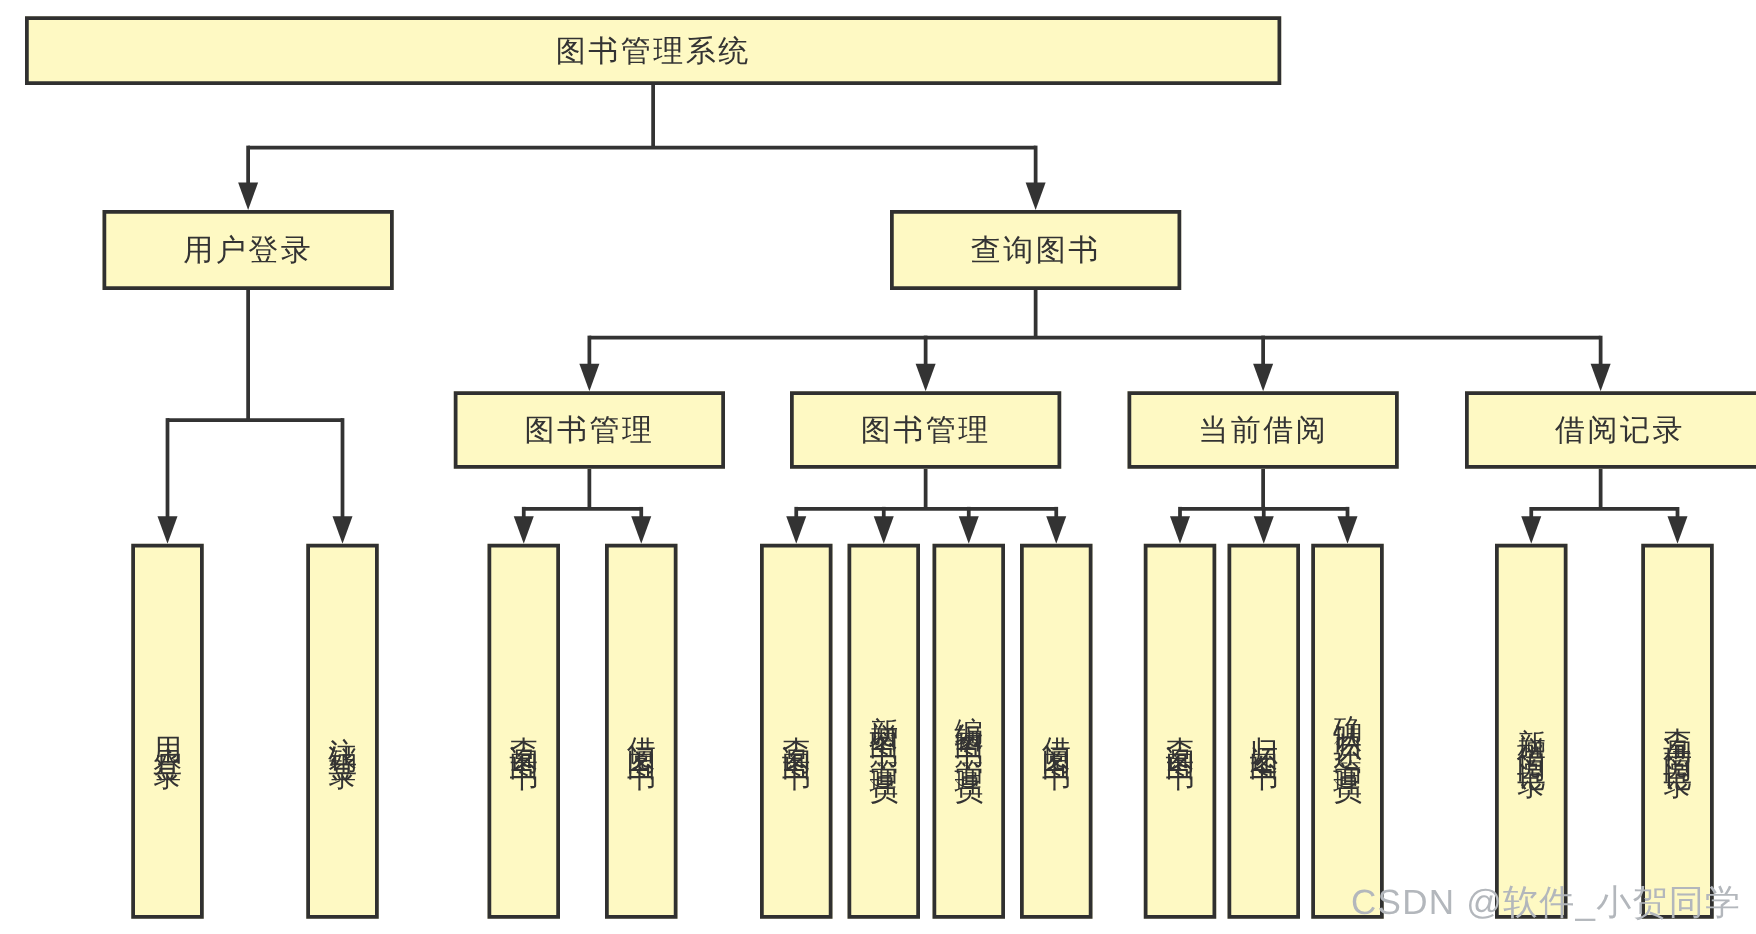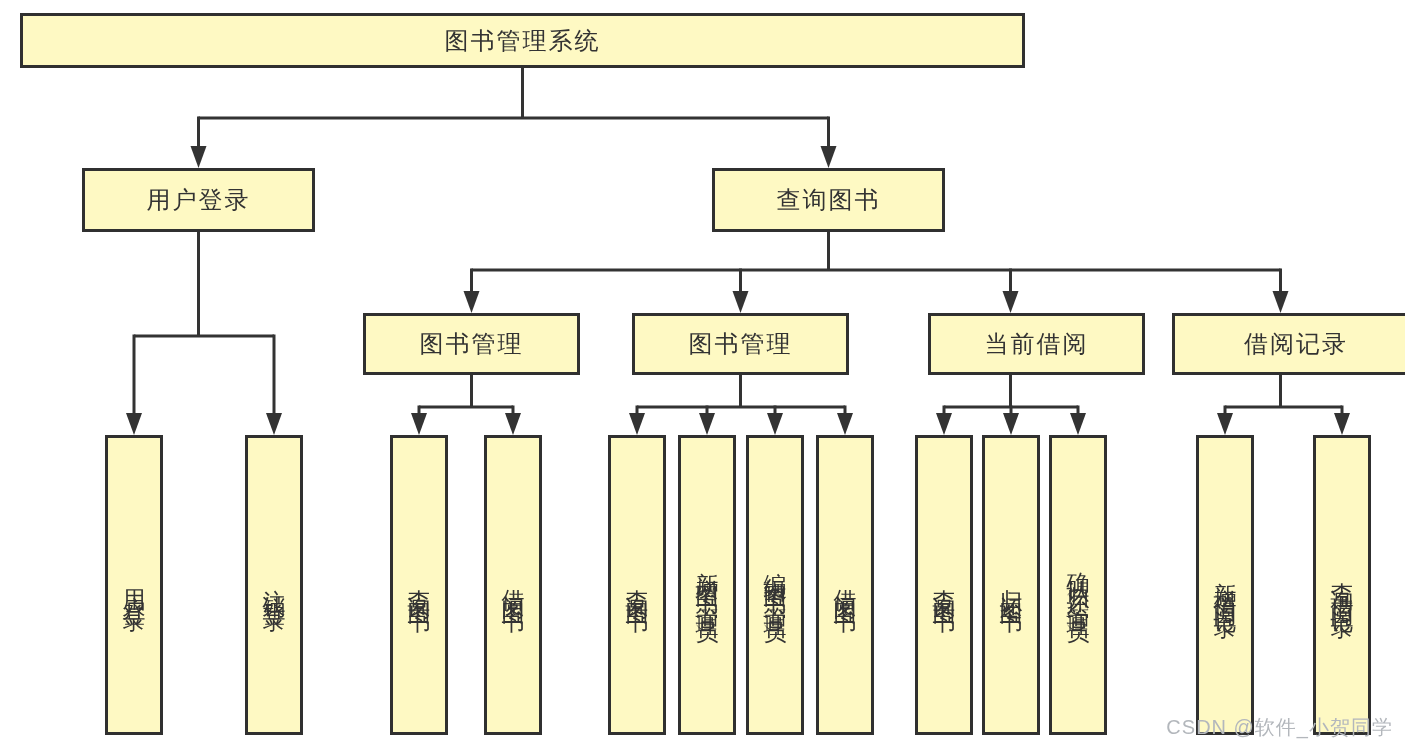--- a/index.html
+++ b/index.html
@@ -46,21 +46,21 @@
     writing-mode: vertical-rl;
     text-orientation: mixed;
     font-size: 23px;
     letter-spacing: 7px;
     line-height: 1;
   }
   #watermark {
     position: absolute;
     right: 12px;
     bottom: 6px;
-    font-size: 20px;
+    font-size: 28px;
     color: #b3b7bc;
     letter-spacing: 1px;
     z-index: 5;
   }
 </style>
 </head>
 <body>
 
 <div id="stage">
 
@@ -152,21 +152,21 @@
   <div class="node" style="left:712px; top:168px; width:233px; height:64px;">
     <span>查询图书</span>
   </div>
 
   <div class="node" style="left:363px; top:313px; width:217px; height:62px;">
     <span>图书管理</span>
   </div>
   <div class="node" style="left:632px; top:313px; width:217px; height:62px;">
     <span>图书管理</span>
   </div>
-  <div class="node" style="left:928px; top:313px; width:217px; height:62px;">
+  <div class="node" style="left:902px; top:313px; width:217px; height:62px;">
     <span>当前借阅</span>
   </div>
   <div class="node" style="left:1172px; top:313px; width:248px; height:62px;">
     <span>借阅记录</span>
   </div>
 
   <div class="node node-v" style="left:105px;">
     <span class="vtext">用户登录</span>
   </div>
   <div class="node node-v" style="left:245px;">

